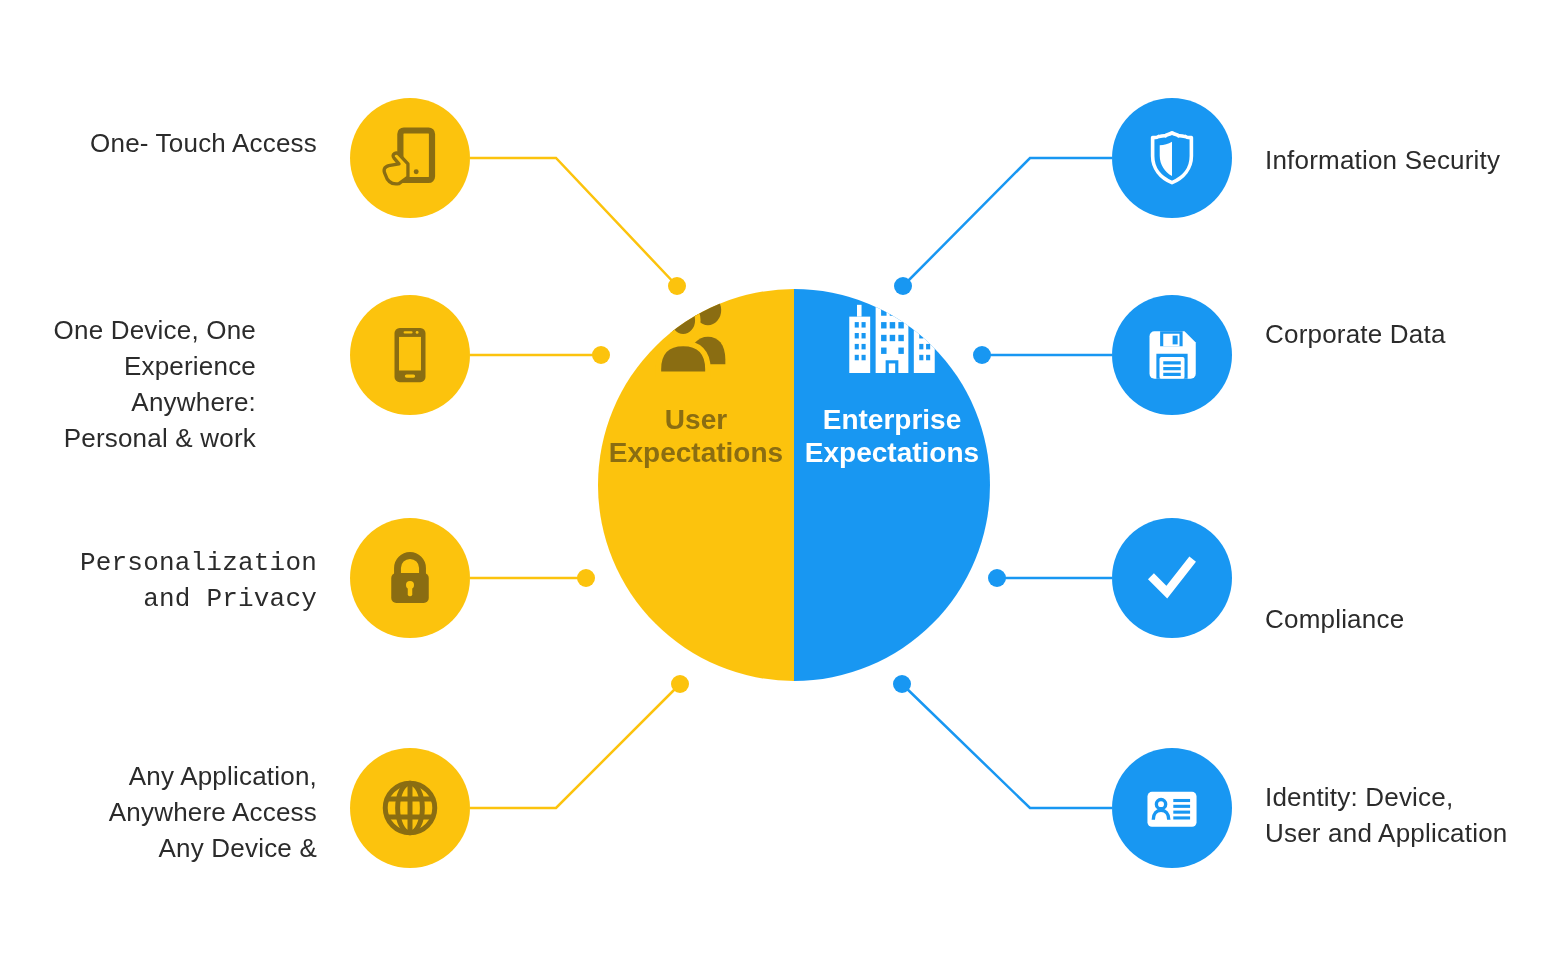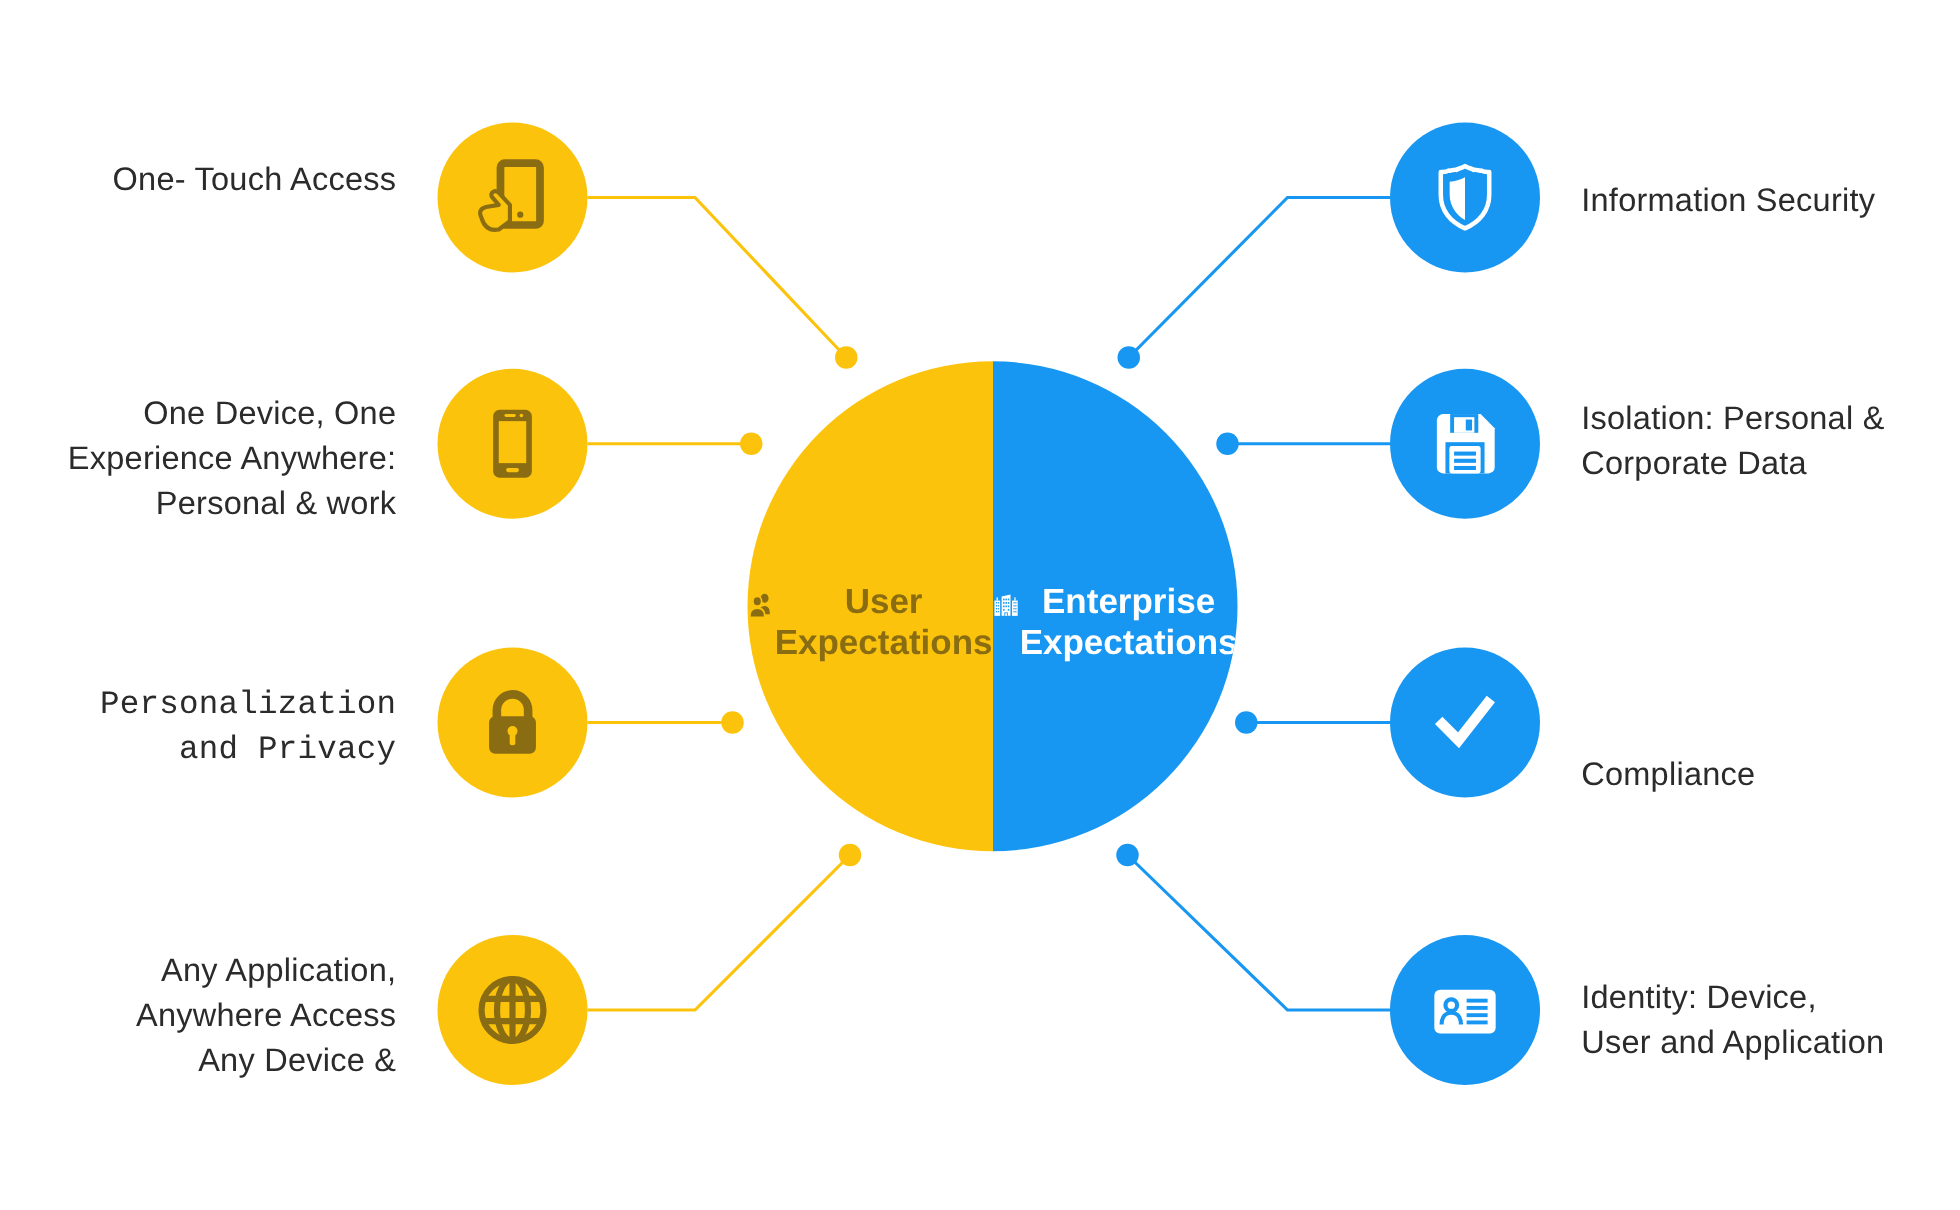--- a/index.html
+++ b/index.html
@@ -26,22 +26,22 @@
   
   .lbl { position:absolute; font-size:26px; line-height:36px; color:var(--text);
          letter-spacing:0.2px; }
   .lbl.align-r { text-align:right; }
   .lbl.align-l { text-align:left; }
 
   
   .center-circle { position:absolute; left:598px; top:289px; width:392px; height:392px;
                    border-radius:50%; overflow:hidden;
                    background:linear-gradient(90deg, var(--yellow) 0 50%, var(--blue) 50% 100%); }
-  .half { position:absolute; top:12px; height:100%; width:50%;
-          display:flex; flex-direction:row; align-items:center; }
+  .half { position:absolute; top:0; height:100%; width:50%;
+          display:flex; flex-direction:column; align-items:center; }
   .half-left  { left:0;  color:var(--olive); }
   .half-right { left:50%; color:#fff; }
   .half .c-icon { margin-bottom:26px; }
   .half .c-title { font-size:28px; font-weight:bold; line-height:33px; text-align:center; }
   .half-right .c-icon .cutout { fill:var(--blue); }
 </style>
 </head>
 <body>
 
 <div class="canvas">
@@ -61,40 +61,39 @@
     <circle class="dot-l" cx="680" cy="684" r="9"></circle>
     <circle class="dot-r" cx="903" cy="286" r="9"></circle>
     <circle class="dot-r" cx="982" cy="355" r="9"></circle>
     <circle class="dot-r" cx="997" cy="578" r="9"></circle>
     <circle class="dot-r" cx="902" cy="684" r="9"></circle>
   </svg>
 
   <div class="lbl align-r" style="right:1251px; top:125px;">
     <div>One- Touch Access</div>
   </div>
-  <div class="lbl align-r" style="right:1251px; top:312px;">
+  <div class="lbl align-r" style="right:1312px; top:312px;">
     <div>One Device, One</div>
     <div>Experience Anywhere:</div>
     <div>Personal &amp; work</div>
   </div>
   <div class="lbl align-r" style="right:1251px; top:545px;font-family:Liberation Mono, monospace;">
     <div>Personalization</div>
     <div>and Privacy</div>
   </div>
   <div class="lbl align-r" style="right:1251px; top:758px;">
     <div>Any Application,</div>
     <div>Anywhere Access</div>
     <div>Any Device &amp;</div>
   </div>
 
   <div class="lbl align-l" style="left:1265px; top:142px;">
     <div>Information Security</div>
   </div>
   <div class="lbl align-l" style="left:1265px; top:316px;">
-    <div>Isolation: Personal &amp;</div>
     <div>Corporate Data</div>
   </div>
   <div class="lbl align-l" style="left:1265px; top:562px;margin-top:39px;">
     <div>Compliance</div>
   </div>
   <div class="lbl align-l" style="left:1265px; top:779px;">
     <div>Identity: Device,</div>
     <div>User and Application</div>
   </div>
 

